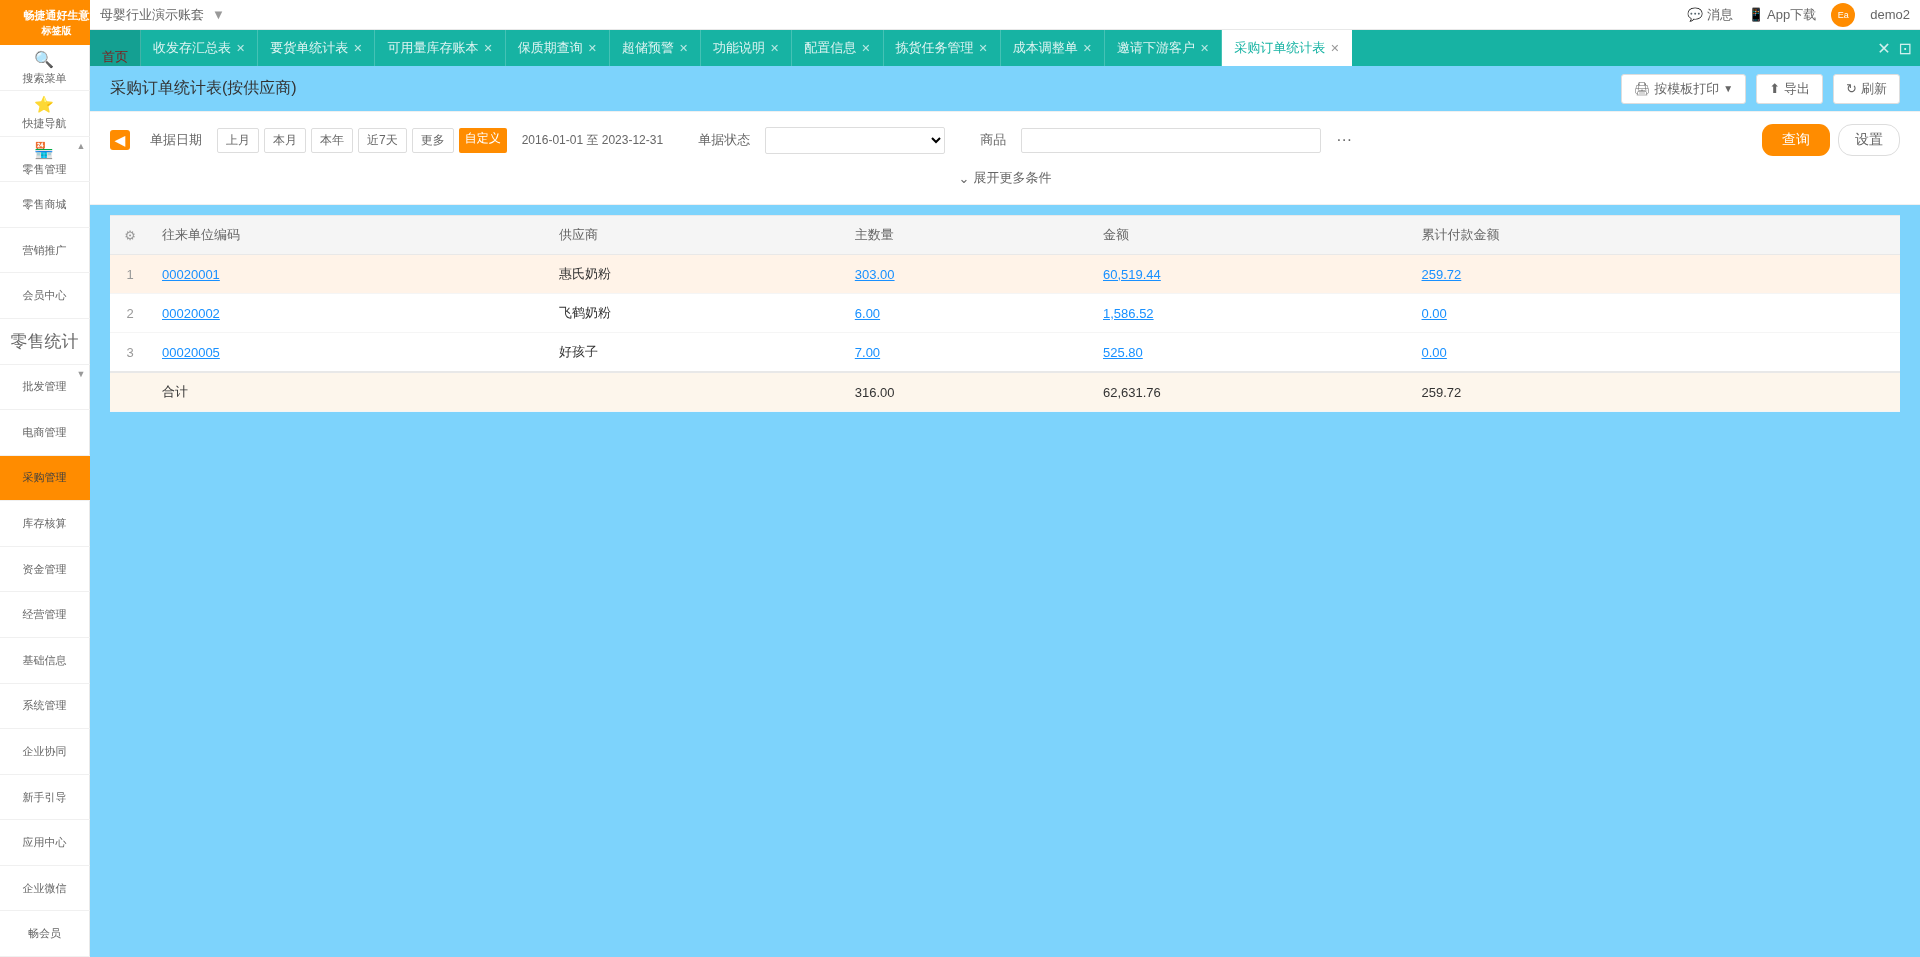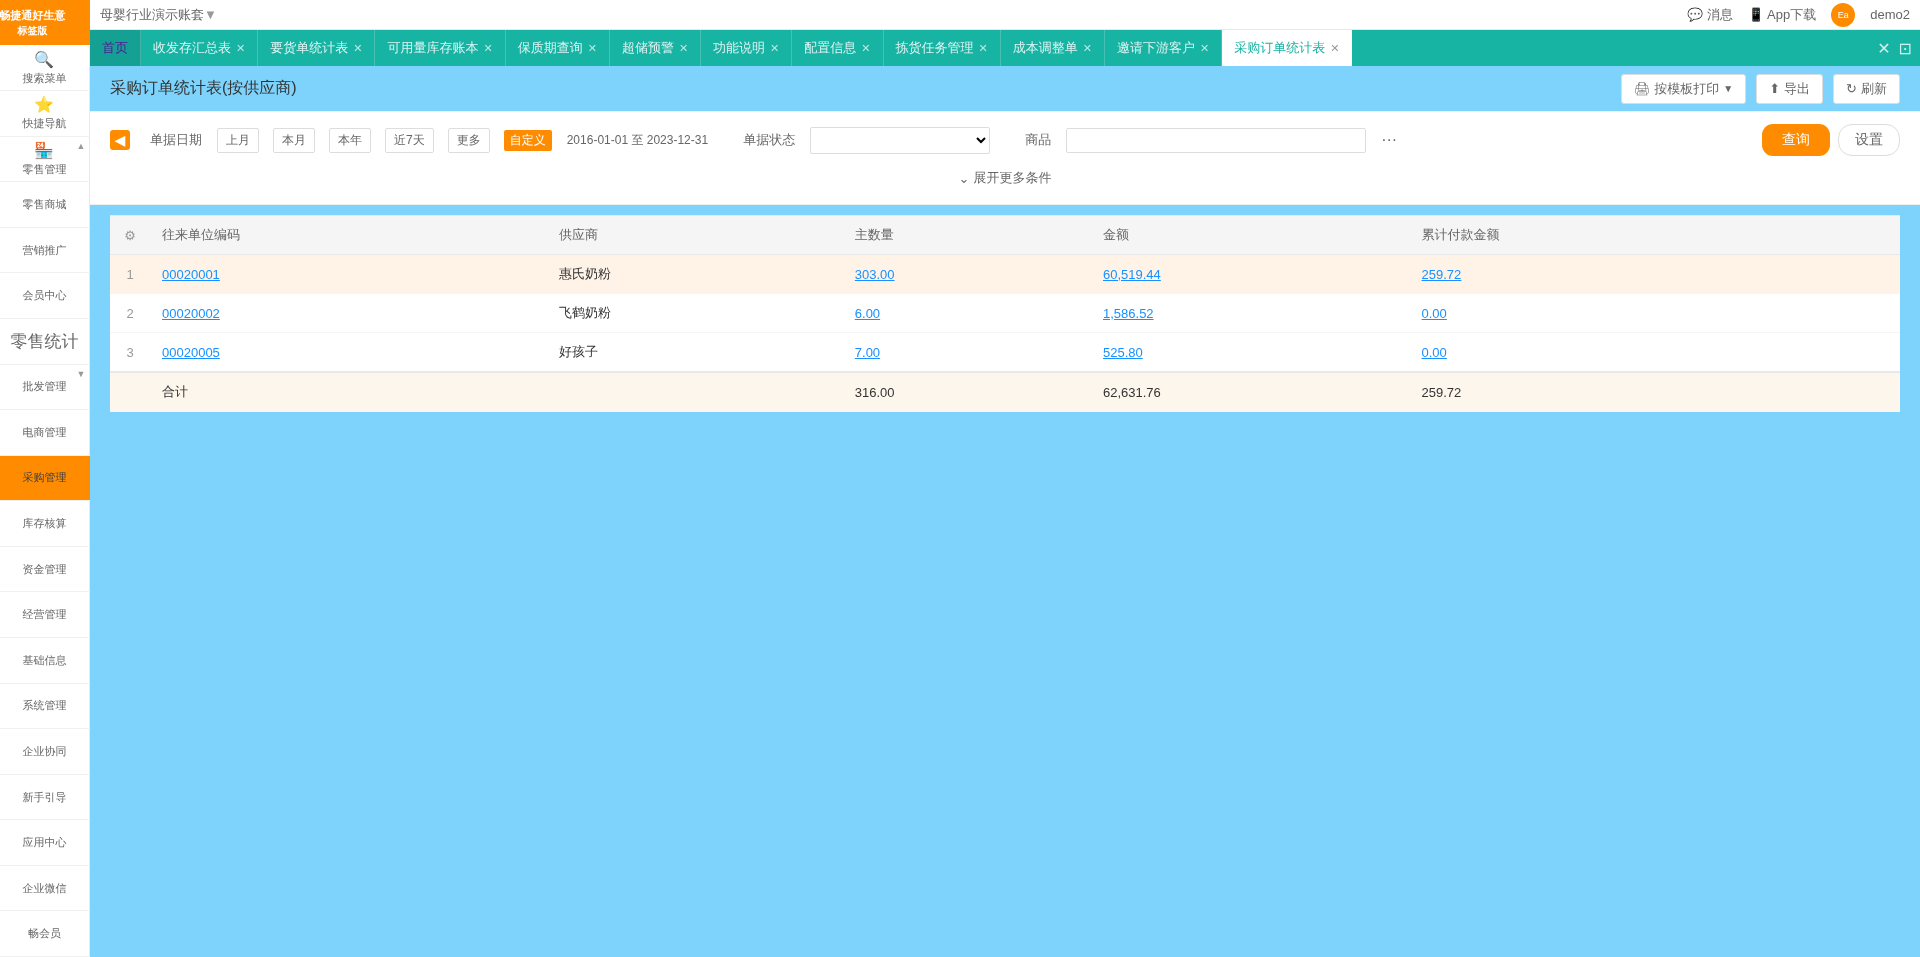--- a/index.html
+++ b/index.html
@@ -1,60 +1,60 @@
 <!DOCTYPE html>
 <html><head>
   <meta charset="utf-8">
   <style>
     * { margin: 0; padding: 0; box-sizing: border-box; }
     body { font-family: "Microsoft YaHei", "PingFang SC", sans-serif; font-size: 13px; background: #f5f5f5; width: 1920px; height: 957px; overflow: hidden; display: flex; }
 
     
     .sidebar { width: 90px; background: #fff; border-right: 1px solid #e8e8e8; display: flex; flex-direction: column; align-items: center; flex-shrink: 0; height: 957px; }
-    .sidebar-logo { width: 90px; height: 50px; background: #ff8c00; display: flex; align-items: center; justify-content: flex-start; }
+    .sidebar-logo { width: 90px; height: 50px; background: #ff8c00; display: flex; align-items: center; justify-content: flex-end; }
     .sidebar-logo span { color: white; font-size: 12px; font-weight: bold; }
     .sidebar-item { width: 90px; height: 50px; display: flex; flex-direction: column; align-items: center; justify-content: center; cursor: pointer; color: #666; font-size: 12px; border-bottom: 1px solid #f0f0f0; }
     .sidebar-item.active { background: #ff8c00; color: #404040; }
     .sidebar-item .icon { font-size: 16px; margin-bottom: 2px; }
 
     
     .main { flex: 1; display: flex; flex-direction: column; height: 957px; overflow: hidden; }
 
     
     .topbar { height: 30px; background: #fff; border-bottom: 1px solid #e8e8e8; display: flex; align-items: center; padding: 0 10px; justify-content: space-between; }
-    .topbar-left { display: flex; align-items: center; gap: 0; color: #666; font-size: 13px; justify-content: flex-end; }
+    .topbar-left { display: flex; align-items: center; gap: 8px; color: #666; font-size: 13px; justify-content: flex-end; }
     .topbar-right { display: flex; align-items: center; gap: 15px; color: #666; font-size: 13px; }
     .topbar-right .user-avatar { width: 24px; height: 24px; background: #ff8c00; border-radius: 50%; display: flex; align-items: center; justify-content: center; color: white; font-size: 10px; }
 
     
     .tabbar { height: 36px; background: #17b3a3; display: flex; align-items: stretch; overflow: hidden; }
     .tab-item { display: flex; align-items: center; padding: 0 12px; color: rgba(255,255,255,0.85); font-size: 13px; cursor: pointer; white-space: nowrap; position: relative; gap: 5px; border-right: 1px solid rgba(255,255,255,0.2); }
     .tab-item.active { background: #fff; color: #17b3a3; }
-    .tab-item.home { background: rgba(0,0,0,0.1); color: #4c1d95; }
+    .tab-item.home { background: rgba(0,0,0,0.1); color: #7f1d1d; align-items: flex-end; }
     .tab-close { font-size: 11px; color: rgba(255,255,255,0.7); cursor: pointer; }
     .tab-item.active .tab-close { color: #999; }
     .tabbar-actions { margin-left: auto; display: flex; align-items: center; padding: 0 8px; gap: 8px; }
     .tabbar-actions span { color: rgba(255,255,255,0.8); cursor: pointer; font-size: 14px; }
 
     
     .content { flex: 1; background: #7dd3fc; overflow: hidden; display: flex; flex-direction: column; }
 
     
     .page-header { height: 46px; border-bottom: 1px solid #f0f0f0; display: flex; align-items: center; padding: 0 20px; justify-content: space-between; }
     .page-title { font-size: 16px; color: #333; font-weight: 500; }
     .page-actions { display: flex; align-items: center; gap: 10px; }
     .btn-template { display: flex; align-items: center; gap: 4px; padding: 5px 12px; border: 1px solid #ddd; background: #fff; color: #666; font-size: 13px; cursor: pointer; border-radius: 3px; }
     .btn-export { display: flex; align-items: center; gap: 4px; padding: 5px 12px; border: 1px solid #ddd; background: #fff; color: #666; font-size: 13px; cursor: pointer; border-radius: 3px; }
     .btn-refresh { display: flex; align-items: center; gap: 4px; padding: 5px 12px; border: 1px solid #ddd; background: #fff; color: #666; font-size: 13px; cursor: pointer; border-radius: 3px; }
 
     
     .filter-area { padding: 12px 20px; border-bottom: 1px solid #f0f0f0; background: #fff; }
     .filter-row { display: flex; align-items: center; gap: 15px; margin-bottom: 8px; }
     .filter-label { color: #666; font-size: 13px; white-space: nowrap; }
-    .filter-quick-btns { display: flex; gap: 14px; align-items: center; }
+    .filter-quick-btns { display: flex; gap: 5px; }
     .filter-quick-btn { padding: 3px 8px; border: 1px solid #ddd; background: #fff; color: #666; font-size: 12px; cursor: pointer; border-radius: 2px; }
     .filter-custom-badge { background: #ff8c00; color: white; padding: 2px 6px; border-radius: 2px; font-size: 12px; }
     .filter-date-range { color: #666; font-size: 12px; }
     .filter-input { border: 1px solid #ddd; padding: 4px 8px; font-size: 13px; border-radius: 2px; width: 180px; }
     .filter-select { border: 1px solid #ddd; padding: 4px 8px; font-size: 13px; border-radius: 2px; width: 180px; background: white; }
     .filter-expand { display: flex; align-items: center; justify-content: center; gap: 4px; color: #666; font-size: 13px; cursor: pointer; padding: 5px 0; }
     .btn-query { padding: 6px 20px; background: #ff8c00; color: white; border: none; border-radius: 11px; font-size: 14px; cursor: pointer; }
     .btn-settings { padding: 6px 16px; background: #fff; color: #666; border: 1px solid #ddd; border-radius: 14px; font-size: 14px; cursor: pointer; }
     .filter-collapse-btn { width: 20px; height: 20px; background: #ff8c00; color: white; border: none; border-radius: 3px; cursor: pointer; font-size: 14px; display: flex; align-items: center; justify-content: center; margin-right: 5px; }
     .filter-row-right { margin-left: auto; display: flex; gap: 8px; }

